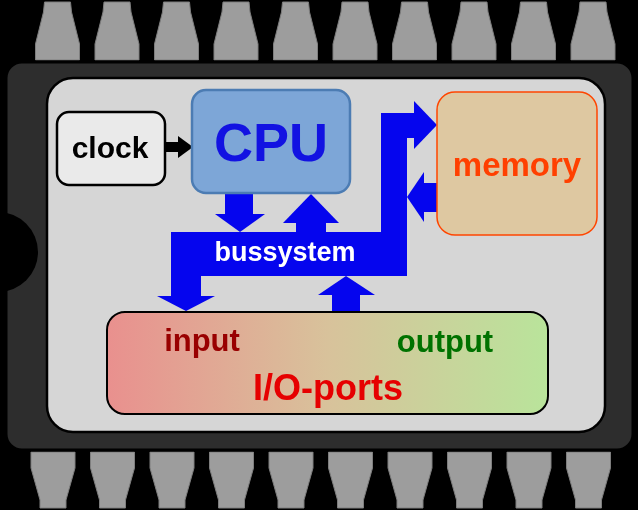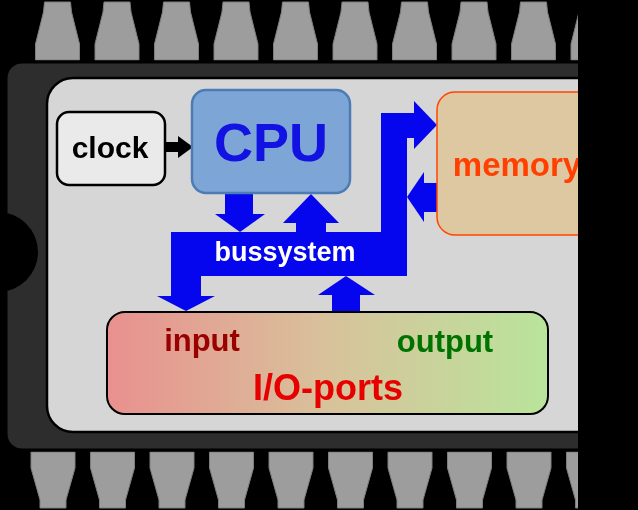--- a/index.html
+++ b/index.html
@@ -1,16 +1,16 @@
 <!DOCTYPE html>
 <html><head>
 <meta charset="utf-8">
 <style>
   html,body{margin:0;padding:0;background:#000;}
-  .stage{position:relative;width:578px;height:510px;overflow:hidden;}
+  .stage{position:relative;width:638px;height:510px;overflow:hidden;}
   svg{display:block;}
   text{font-family:"Liberation Sans","DejaVu Sans",sans-serif;font-weight:bold;}
   .t-clock{font-size:30px;}
   .t-cpu{font-size:54px;}
   .t-mem{font-size:33px;}
   .t-bus{font-size:27px;}
   .t-io-small{font-size:31px;}
   .t-io-big{font-size:36px;}
 </style>
 </head>

